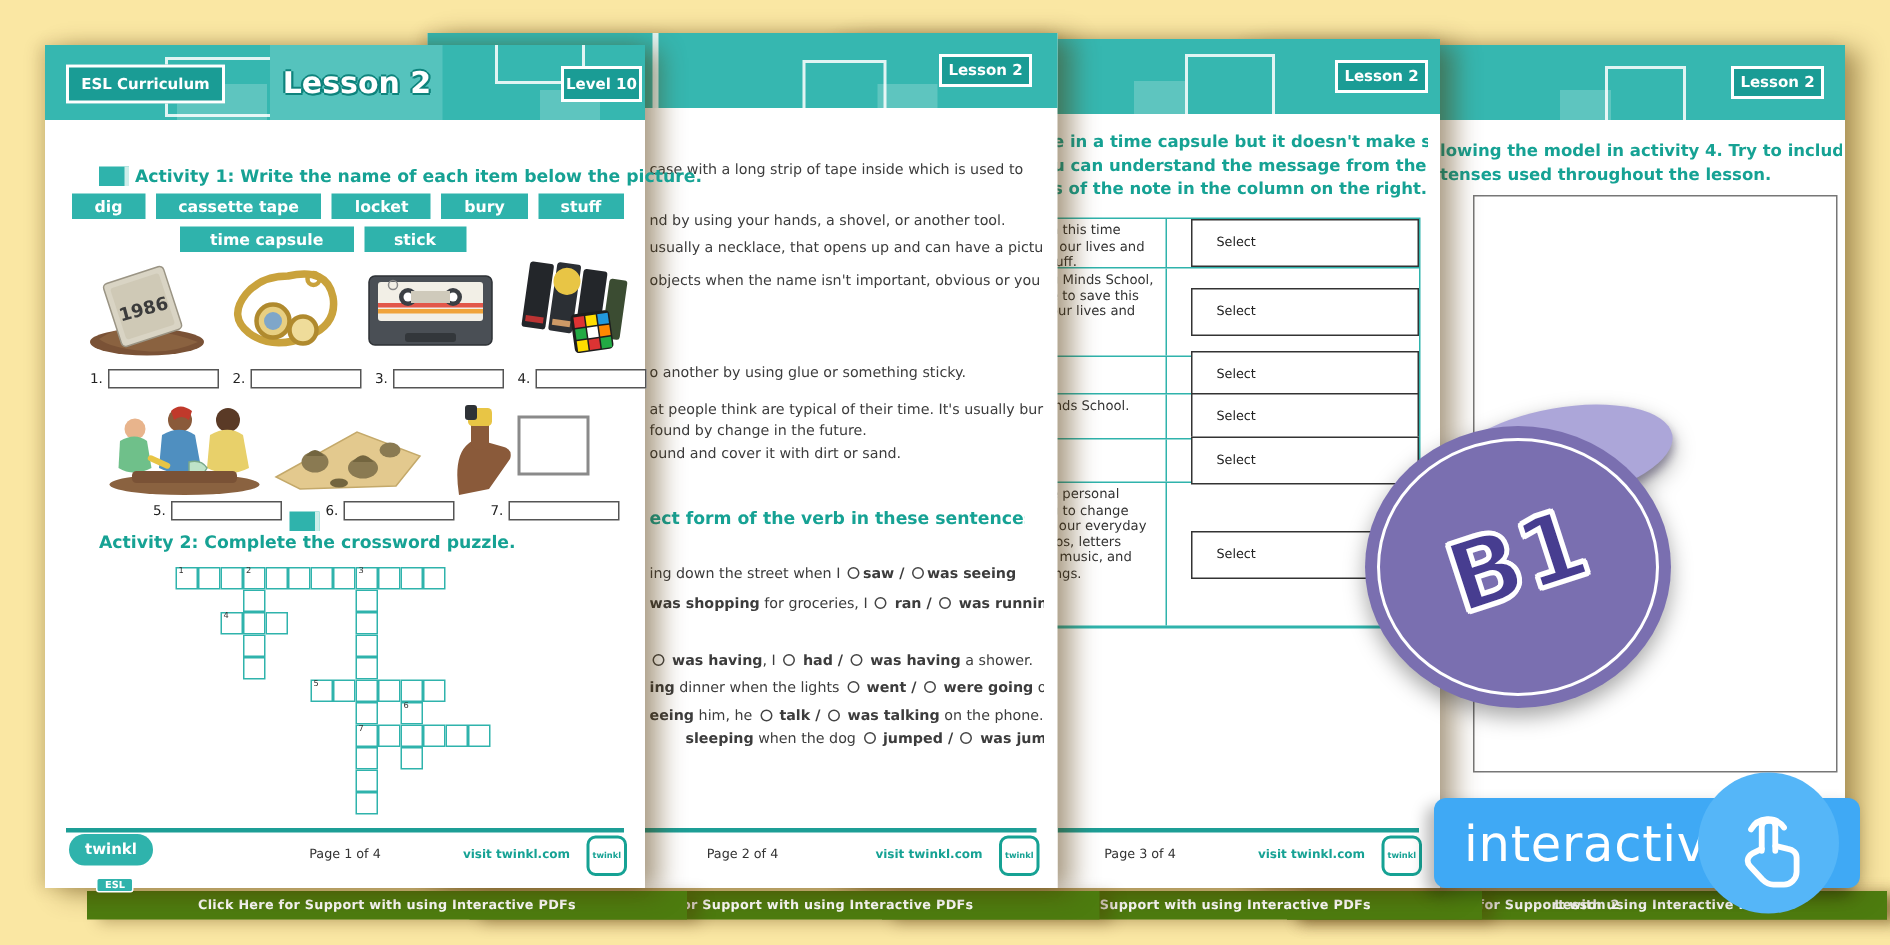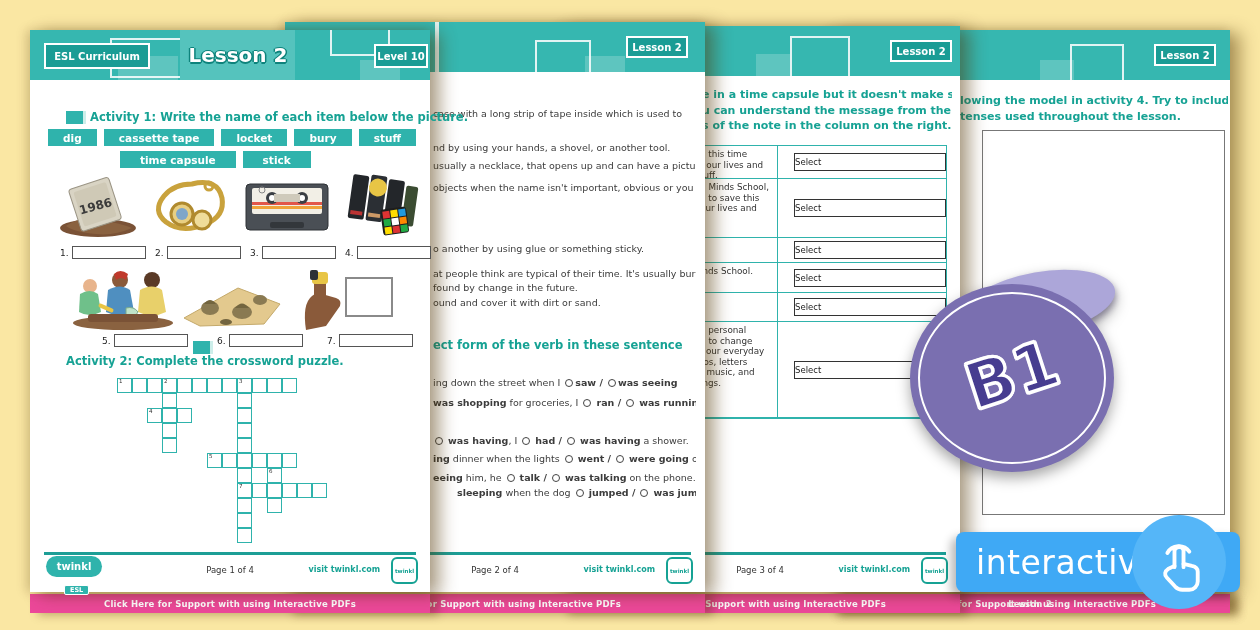--- a/index.html
+++ b/index.html
@@ -3,22 +3,22 @@
 <meta charset="utf-8">
 <style>
   *{margin:0;padding:0;box-sizing:border-box;}
   html,body{background:#FAE7A3;}
   body{font-family:"DejaVu Sans",sans-serif;}
   .canvas{position:relative;width:1260px;height:630px;background:#FAE7A3;overflow:hidden;}
 
   
   .pagewrap{position:absolute;}
   .sheet{position:relative;background:#fff;box-shadow:10px 3px 16px rgba(80,50,0,.45), -4px 0 10px rgba(80,50,0,.18);}
-  .bar{margin-top:2px;height:19px;background:#ec4899;display:flex;align-items:center;justify-content:center;
-       color:#fff;font-weight:bold;font-size:8.5px;letter-spacing:.2px;box-shadow:8px 2px 10px rgba(80,50,0,.35);}
+  .bar{margin-top:2px;height:19px;background:#4d7c0f;display:flex;align-items:center;justify-content:center;
+       color:#fff;font-weight:bold;font-size:8.5px;letter-spacing:.2px;box-shadow:8px 2px 10px rgba(80,50,0,.35);margin-left:28px;}
 
   
   .header{position:absolute;top:0;left:0;right:0;height:50px;background:#36B7B0;overflow:hidden;}
   .hd-fill{position:absolute;background:rgba(255,255,255,.20);}
   .hd-sq{position:absolute;border:2px solid rgba(255,255,255,.85);}
   .badge{position:absolute;background:#1A9C95;border:2px solid #fff;color:#fff;font-weight:bold;
          display:flex;align-items:center;justify-content:center;font-size:10px;}
   .center-panel{position:absolute;left:150px;top:0;width:115px;height:50px;background:#55C3BD;}
   .p1-title{position:absolute;left:152px;width:112px;top:13px;text-align:center;font-size:20px;font-weight:bold;color:#fff;
             text-shadow:-1.5px 0 #0E837C,1.5px 0 #0E837C,0 -1.5px #0E837C,0 1.5px #0E837C,1px 1px #0E837C;}
@@ -58,22 +58,22 @@
   .radio{display:inline-block;width:8px;height:8px;border:1.1px solid #444;border-radius:50%;vertical-align:-1px;
          margin:0 2px;background:#fff;}
 
   
   .tbl{position:absolute;border:1.6px solid #2FB3AC;background:#fff;}
   .tbl-head{height:25px;background:#2FB3AC;position:relative;}
   .tbl-head span{position:absolute;left:221px;top:5px;color:#fff;font-weight:bold;font-size:11px;}
   .t-row{position:relative;display:flex;border-bottom:1.6px solid #2FB3AC;}
   .t-left{width:203px;padding:3px 0 0 114px;font-size:8.8px;line-height:10.5px;color:#333;overflow:hidden;}
   .t-right{flex:1;border-left:1.6px solid #2FB3AC;display:flex;align-items:center;padding-left:16px;}
-  .select-box{width:152px;height:18px;border:1.4px solid #333;background:#fff;font-size:8.5px;color:#222;
-              display:flex;align-items:center;padding-left:0;}
+  .select-box{width:152px;height:32px;border:1.4px solid #333;background:#fff;font-size:8.5px;color:#222;
+              display:flex;align-items:center;padding-left:16px;}
 
   
   .p4-box{position:absolute;border:1.5px solid #777;background:#fff;}
 
   
   .b1{position:absolute;left:910px;top:276px;width:204px;height:196px;z-index:50;filter:drop-shadow(0 6px 7px rgba(0,0,0,.35));}
   .b1 .disc{position:absolute;left:0;top:8px;width:204px;height:188px;background:#7A6FB0;border-radius:50%;}
   .b1 .ring{position:absolute;left:8px;top:16px;width:188px;height:172px;border:2.5px solid #fff;border-radius:50%;}
   .b1 .flap{position:absolute;left:54px;top:-4px;width:152px;height:62px;background:#ACA6D9;border-radius:50%;
             transform:rotate(-10deg);box-shadow:0 4px 6px rgba(40,30,80,.35);}

